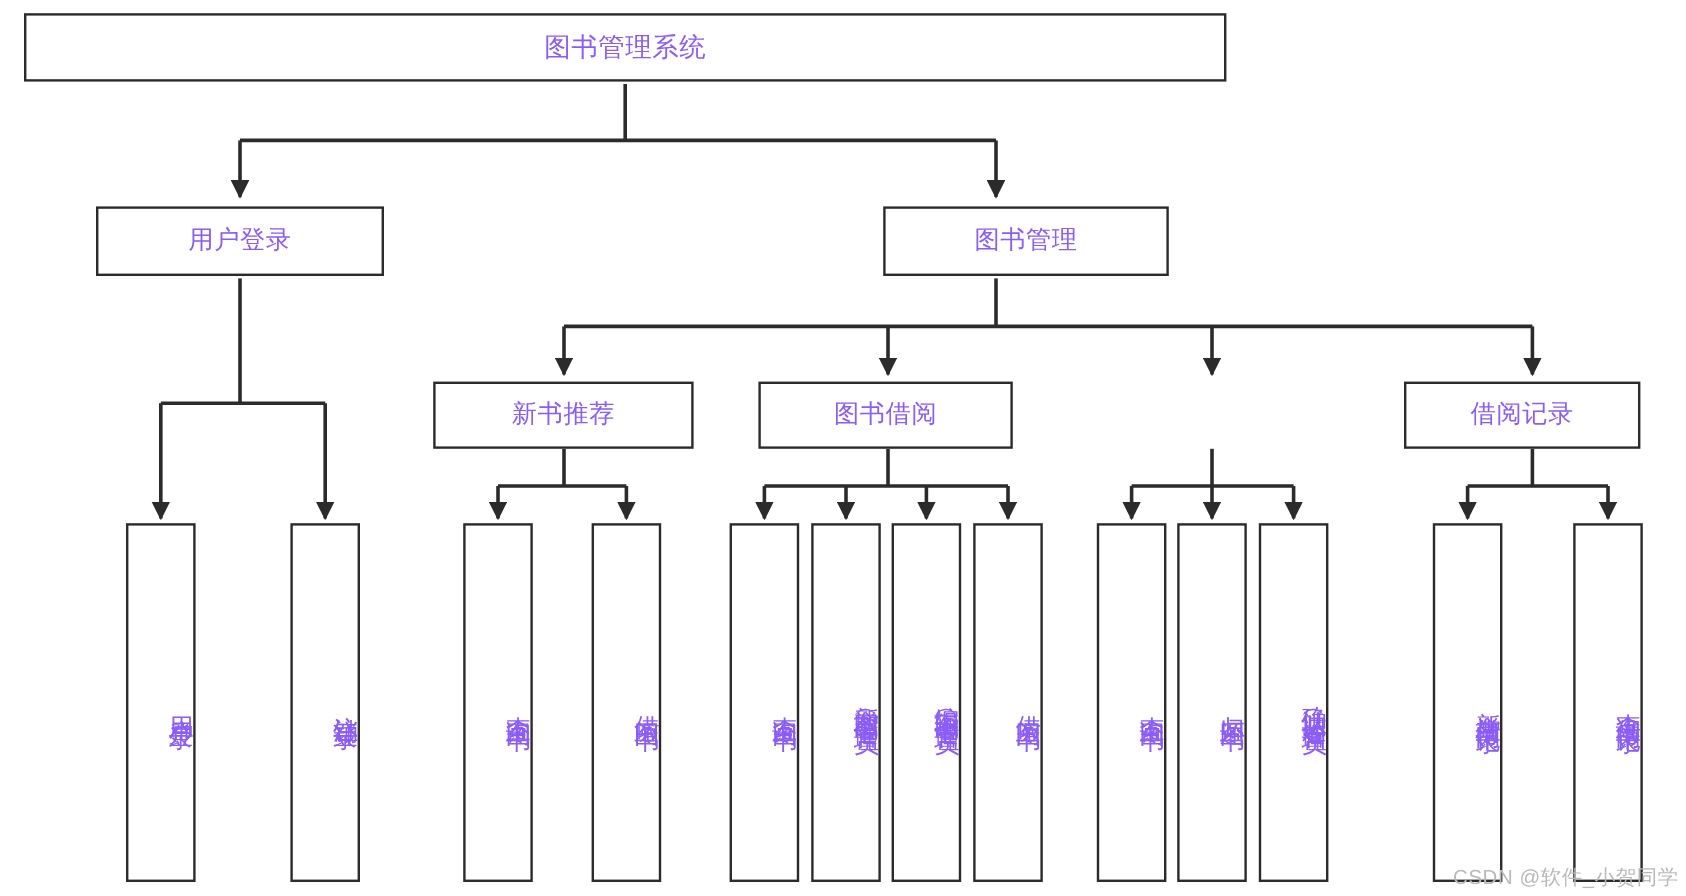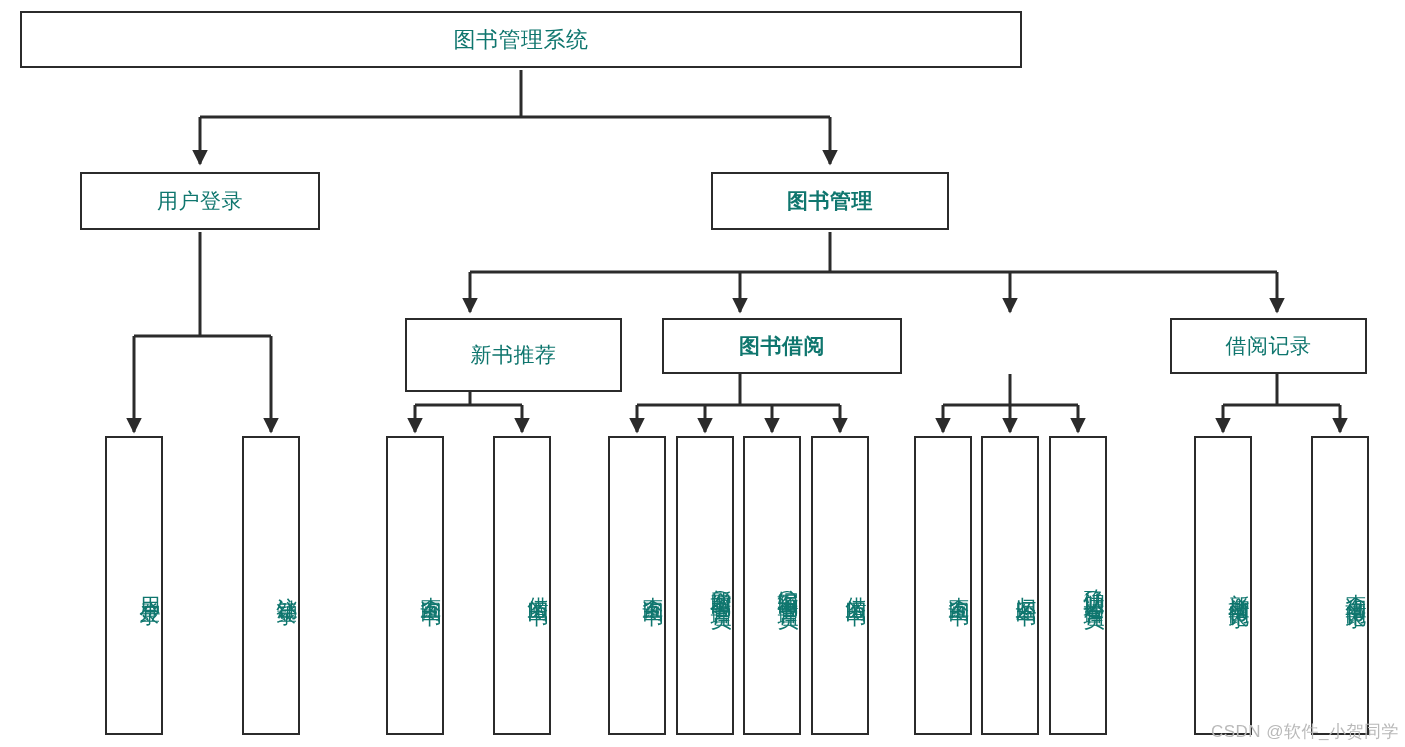--- a/index.html
+++ b/index.html
@@ -33,21 +33,21 @@
     background: #ffffff;
     border: 2px solid #2b2b2b;
     display: flex;
     align-items: center;
     justify-content: center;
     z-index: 2;
   }
   .node-label {
     font-size: 21px;
     line-height: 1.18;
-    color: #0f766e;
+    color: #8b5cf6;
     letter-spacing: 0.5px;
     white-space: nowrap;
     text-align: center;
   }
   .node.root .node-label { font-size: 22px; }
   .node.level2 .node-label { font-size: 21px; }
   .node.leaf {
     align-items: flex-start;
     padding-top: 0;
   }
@@ -136,29 +136,29 @@
   </svg>
 
   <div class="node root" style="left:20px; top:11px; width:1002px; height:57px;">
     <span class="node-label">图书管理系统</span>
   </div>
 
   <div class="node level2" style="left:80px; top:172px; width:240px; height:58px;">
     <span class="node-label">用户登录</span>
   </div>
 
-  <div class="node level2" style="left:711px; top:172px; width:238px; height:58px;font-weight:bold;">
+  <div class="node level2" style="left:736px; top:172px; width:238px; height:58px;">
     <span class="node-label">图书管理</span>
   </div>
 
-  <div class="node level2" style="left:361px; top:318px; width:217px; height:74px;margin-left:44px;">
+  <div class="node level2" style="left:361px; top:318px; width:217px; height:56px;">
     <span class="node-label">新书推荐</span>
   </div>
 
-  <div class="node level2" style="left:662px; top:318px; width:240px; height:56px;font-weight:bold;">
+  <div class="node level2" style="left:632px; top:318px; width:212px; height:56px;">
     <span class="node-label">图书借阅</span>
   </div>
 
 
   <div class="node level2" style="left:1170px; top:318px; width:197px; height:56px;">
     <span class="node-label">借阅记录</span>
   </div>
 
   <div class="node leaf" style="left:105px; top:436px; width:58px; height:299px;">
     <span class="leaf-inner">

